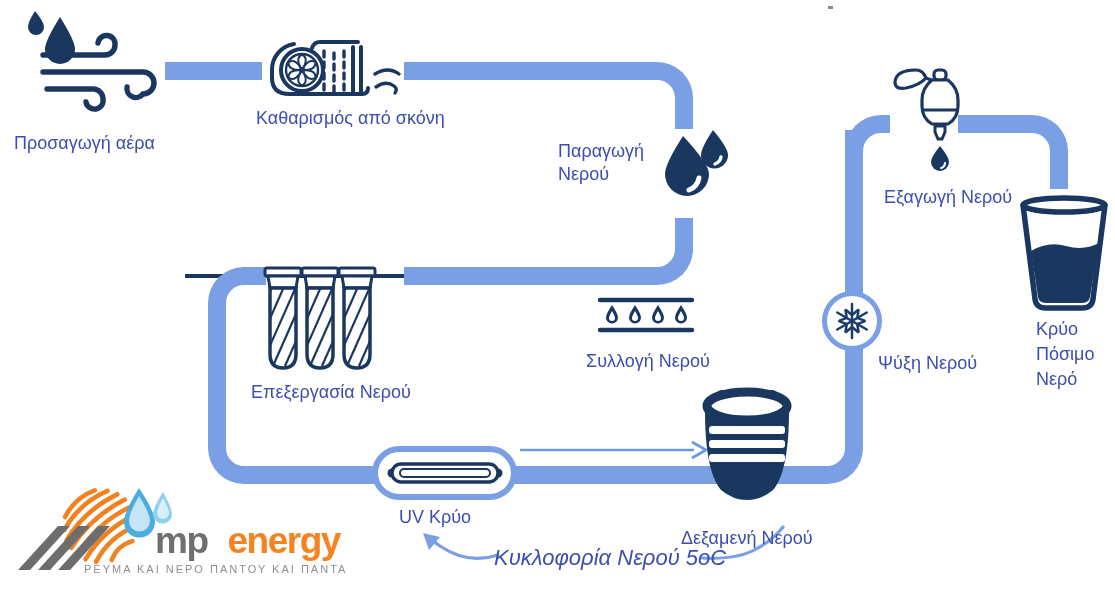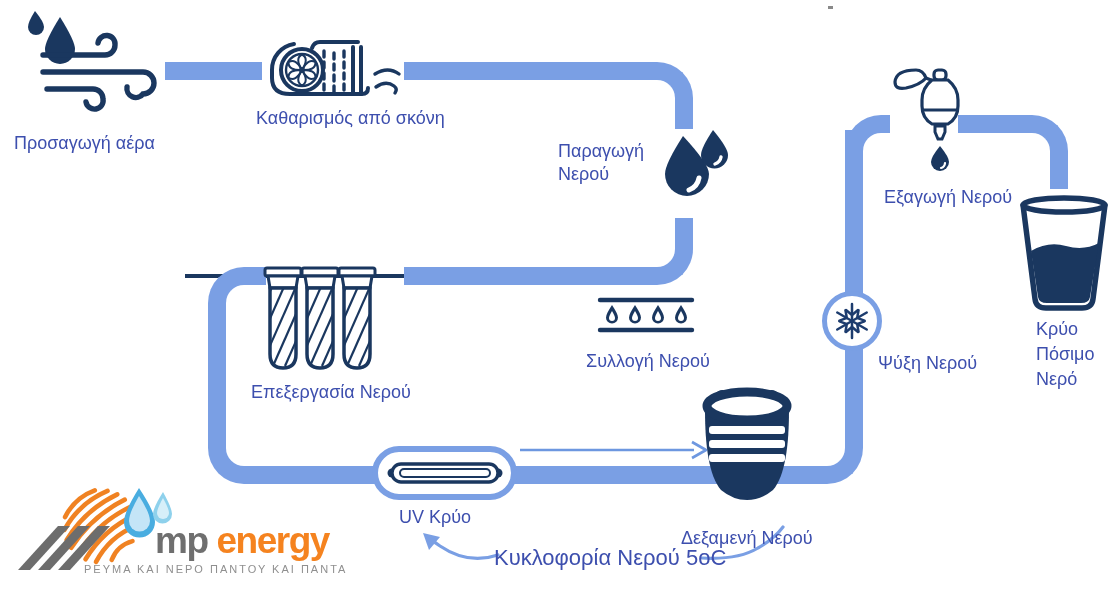--- a/index.html
+++ b/index.html
@@ -11,23 +11,23 @@
   .icon{position:absolute;}
   .whiteout{position:absolute;background:#fff;}
   #uv-pill{position:absolute;left:372px;top:446px;width:145px;height:54px;background:#fff;
            border:6px solid #7a9fe4;border-radius:30px;box-sizing:border-box;
            display:flex;align-items:center;justify-content:center;}
   #snow-circle{position:absolute;left:822px;top:291px;width:60px;height:60px;background:#fff;
            border:5px solid #7a9fe4;border-radius:50%;box-sizing:border-box;
            display:flex;align-items:center;justify-content:center;}
   #logo-text{position:absolute;left:155px;top:520px;font-size:37px;font-weight:700;letter-spacing:-1.5px;}
   #logo-text .mp{color:#6f6f6f;text-align:right;}
-  #logo-text .energy{color:#f5831f;margin-left:9px;}
+  #logo-text .energy{color:#f5831f;margin-left:20px;}
   #logo-tagline{position:absolute;left:84px;top:563px;font-size:11px;letter-spacing:2px;color:#8f8f8f;}
-  #circulation-label{position:absolute;left:494px;top:545px;font-size:22px;color:#3d4fae;}
+  #circulation-label{position:absolute;left:494px;top:545px;font-size:22px;color:#3d4fae;font-style:italic;}
   #artifact-dash{position:absolute;left:828px;top:6px;width:5px;height:3px;background:#4a4a4a;opacity:.65;}
 </style>
 </head>
 <body>
 
 <div id="stage">
 
   <div style="position:absolute;left:185px;top:274px;width:220px;height:4px;background:#1a375f;"></div>
 
   <div class="pipe-solid" style="left:165px;top:62px;width:97px;height:18px;"></div>

